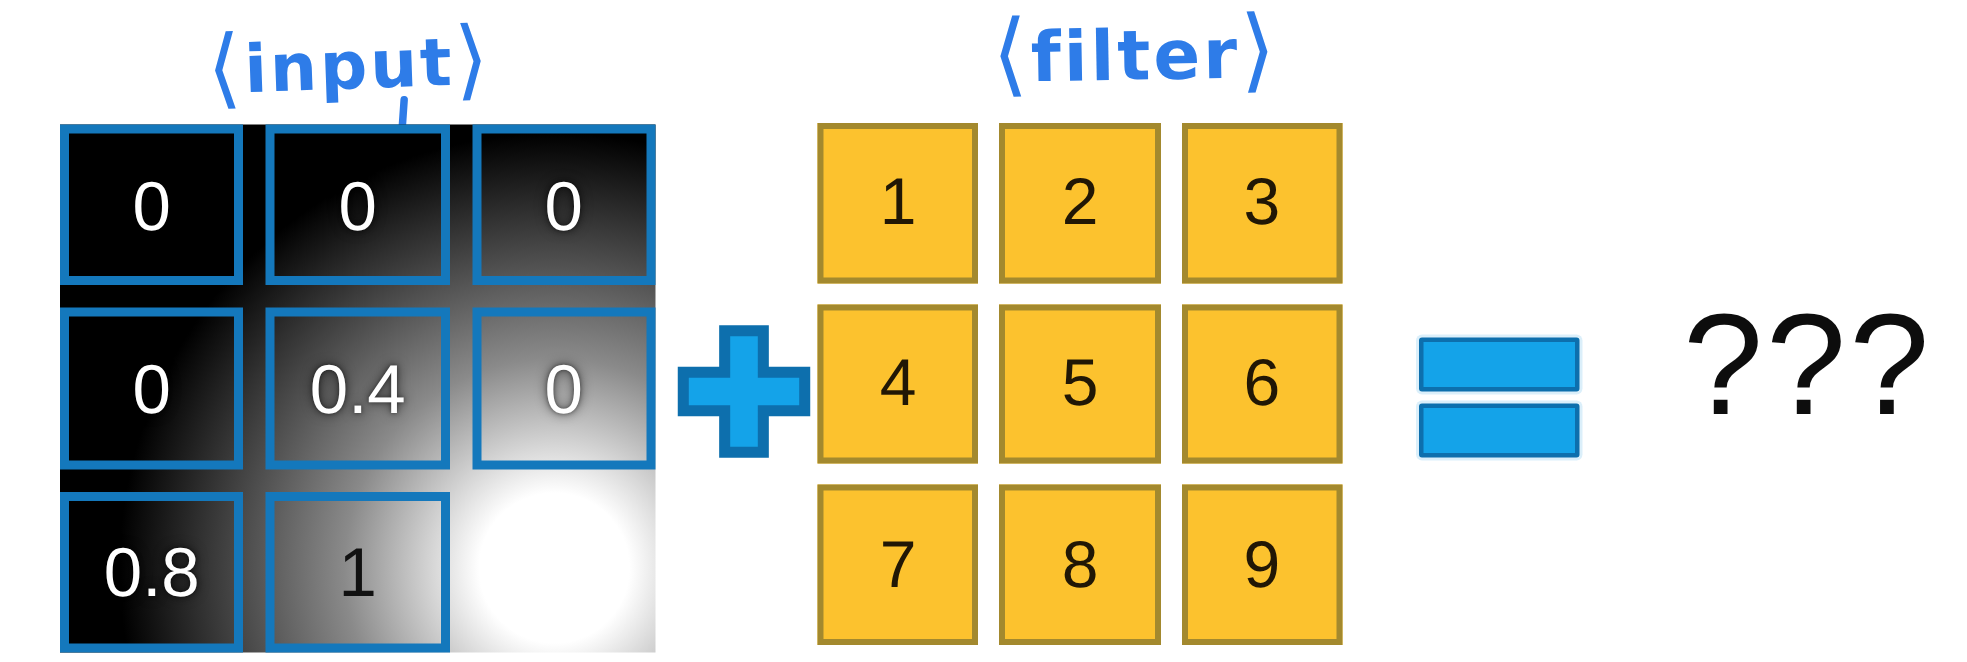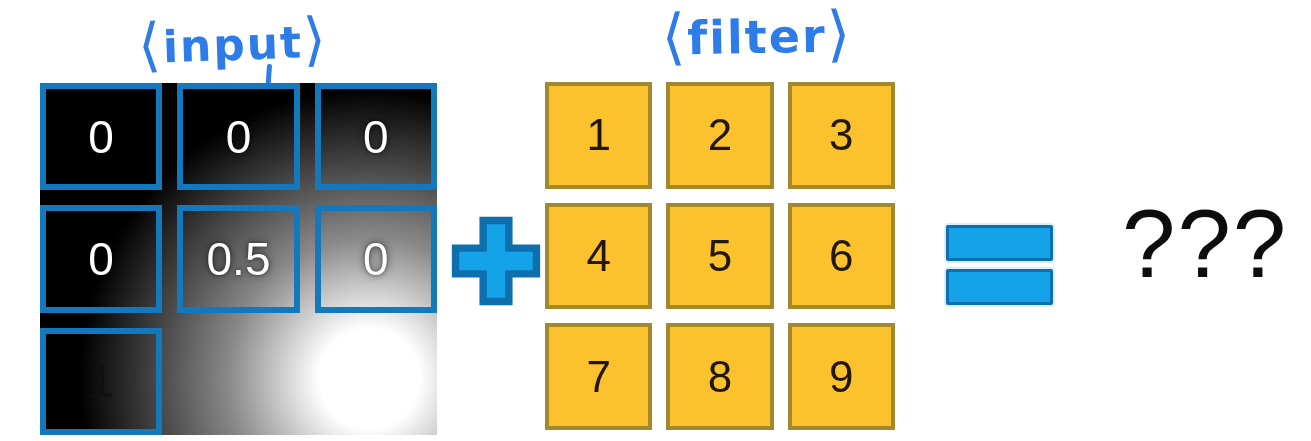--- a/index.html
+++ b/index.html
@@ -98,24 +98,27 @@
     <div class="icell">
         <span>0</span>
       </div>
     <div class="icell">
         <span>0</span>
       </div>
     <div class="icell">
         <span>0</span>
       </div>
     <div class="icell">
-        <span>0.5</span>
+        <span>0.4</span>
       </div>
     <div class="icell">
         <span>0</span>
+      </div>
+    <div class="icell">
+        <span>0.8</span>
       </div>
     <div class="icell dark">
         <span>1</span>
       </div>
   </div>
 
   <div class="plus">
     <svg width="92" height="96" viewBox="0 0 100 100" aria-hidden="true">
       <path d="M36 6 H64 V36 H94 V64 H64 V94 H36 V64 H6 V36 H36 Z" style="fill:var(--operator-fill);stroke:var(--operator-border);stroke-width:8;stroke-linejoin:miter;"></path>
     </svg>

